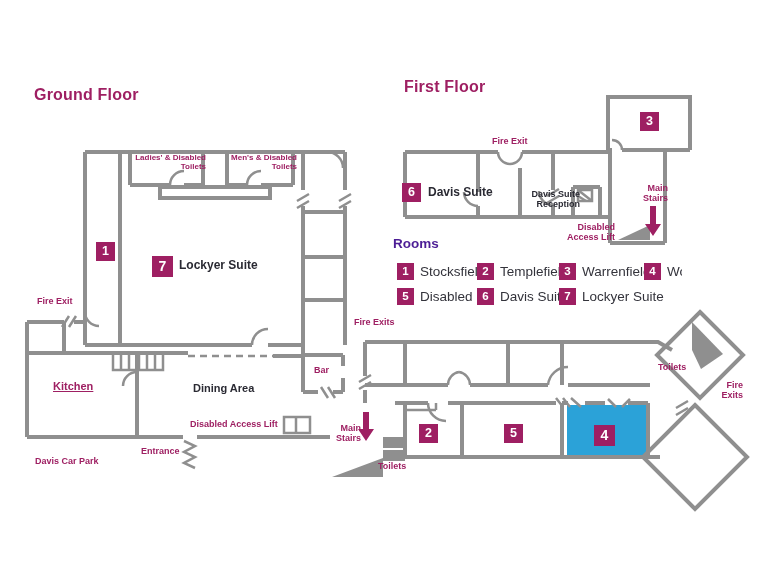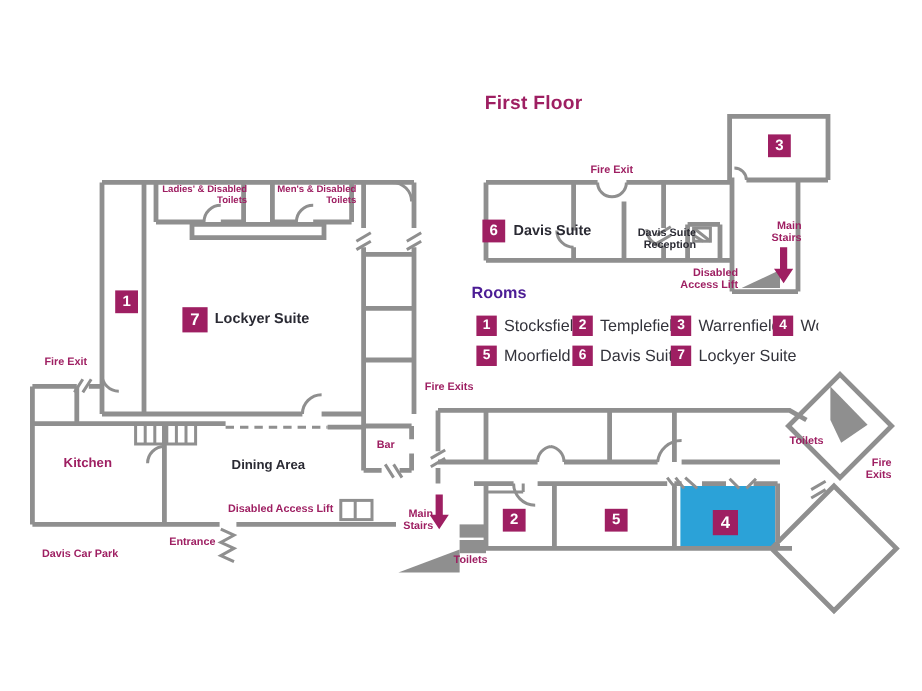--- a/index.html
+++ b/index.html
@@ -119,24 +119,25 @@
       <path d="M692,322 L723,354 L701,369 L692,350 Z"></path>
       <path d="M618,240 L650,225 L650,240 Z"></path>
     </g>
 
     <g fill="#9E1F62" stroke="none">
       <path d="M363,412 H369 V429 H374 L366,441 L358,429 H363 Z"></path>
       <path d="M650,206 H656 V224 H661 L653,236 L645,224 H650 Z"></path>
     </g>
   </svg>
 
+  <div class="lbl title" style="left:34px;top:86px;">Ground Floor</div>
   <div class="lbl tiny center" style="left:130px;top:153px;width:76px;">Ladies' &amp; Disabled Toilets</div>
   <div class="lbl tiny center" style="left:221px;top:153px;width:76px;">Men's &amp; Disabled Toilets</div>
   <div class="lbl" style="left:37px;top:296px;">Fire Exit</div>
-  <div class="lbl md" style="left:53px;top:380px;">Kitchen</div>
+  <div class="lbl md" style="left:53px;top:380px;text-decoration:underline;">Kitchen</div>
   <div class="lbl md dark" style="left:193px;top:382px;">Dining Area</div>
   <div class="lbl" style="left:190px;top:419px;">Disabled Access Lift</div>
   <div class="lbl" style="left:141px;top:446px;">Entrance</div>
   <div class="lbl" style="left:35px;top:456px;">Davis Car Park</div>
   <div class="lbl" style="left:314px;top:365px;">Bar</div>
   <div class="lbl" style="left:354px;top:317px;">Fire Exits</div>
   <div class="lbl center" style="left:325px;top:423px;width:36px;">Main Stairs</div>
   <div class="lbl" style="left:378px;top:461px;">Toilets</div>
   <div class="lbl" style="left:658px;top:362px;">Toilets</div>
   <div class="lbl center" style="left:713px;top:380px;width:30px;">Fire Exits</div>
@@ -170,21 +171,21 @@
     <div class="legend-item" style="left:173px;top:6px;">
       <span class="legend-badge">3</span>
       <span class="legend-label">Warrenfield</span>
     </div>
     <div class="legend-item" style="left:258px;top:6px;">
       <span class="legend-badge">4</span>
       <span class="legend-label">Wo</span>
     </div>
     <div class="legend-item" style="left:11px;top:31px;">
       <span class="legend-badge">5</span>
-      <span class="legend-label">Moorfield</span>
+      <span class="legend-label">Disabled</span>
     </div>
     <div class="legend-item" style="left:91px;top:31px;">
       <span class="legend-badge">6</span>
       <span class="legend-label">Davis Suite</span>
     </div>
     <div class="legend-item" style="left:173px;top:31px;">
       <span class="legend-badge">7</span>
       <span class="legend-label">Lockyer Suite</span>
     </div>
   </div>

